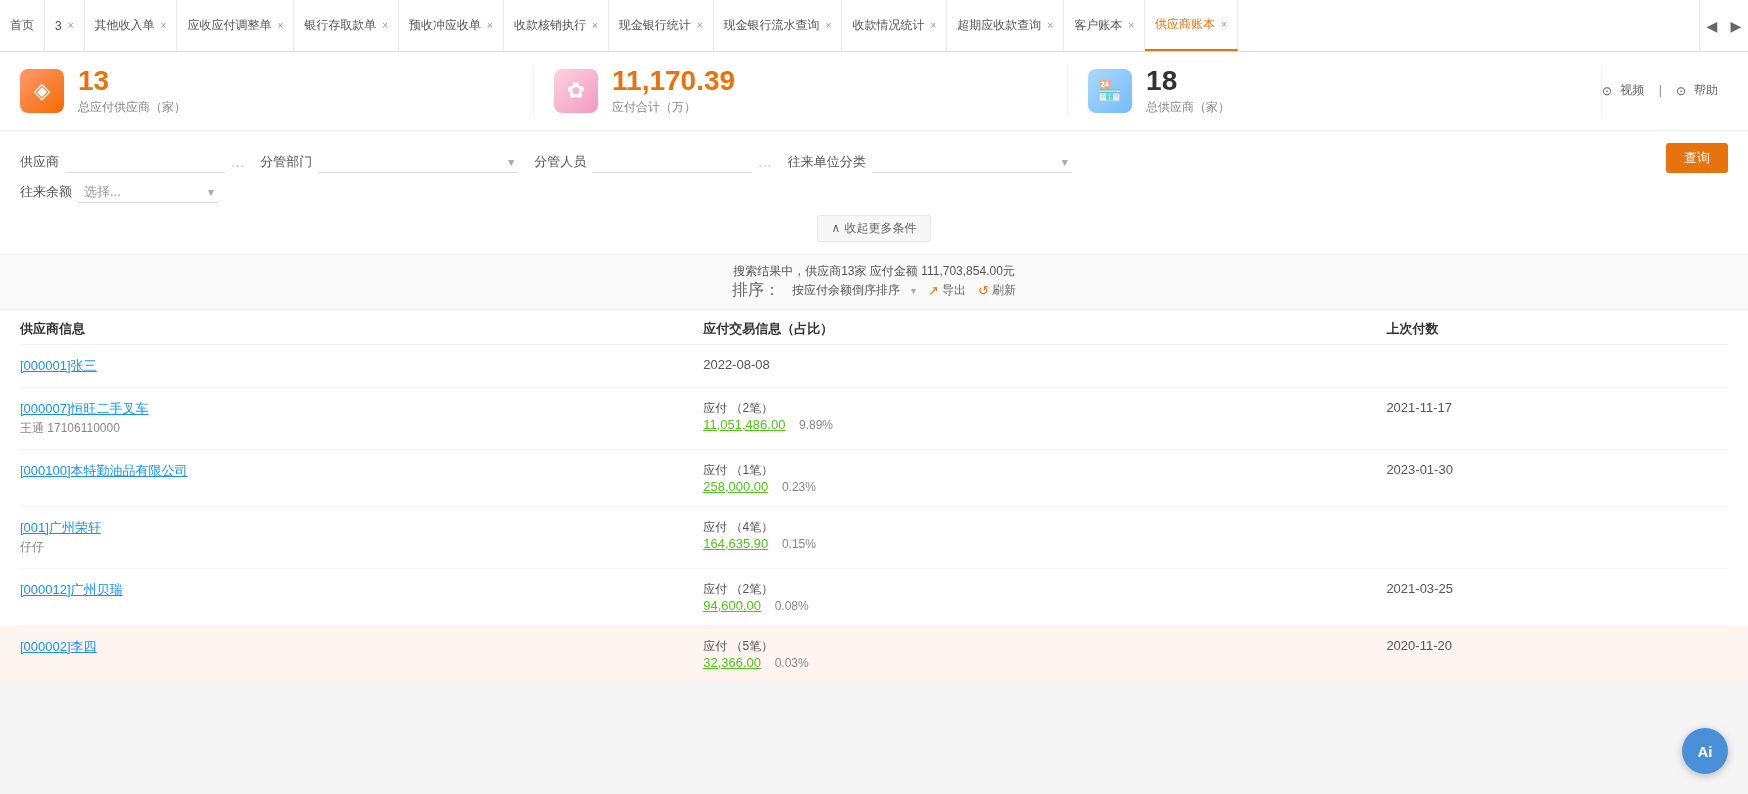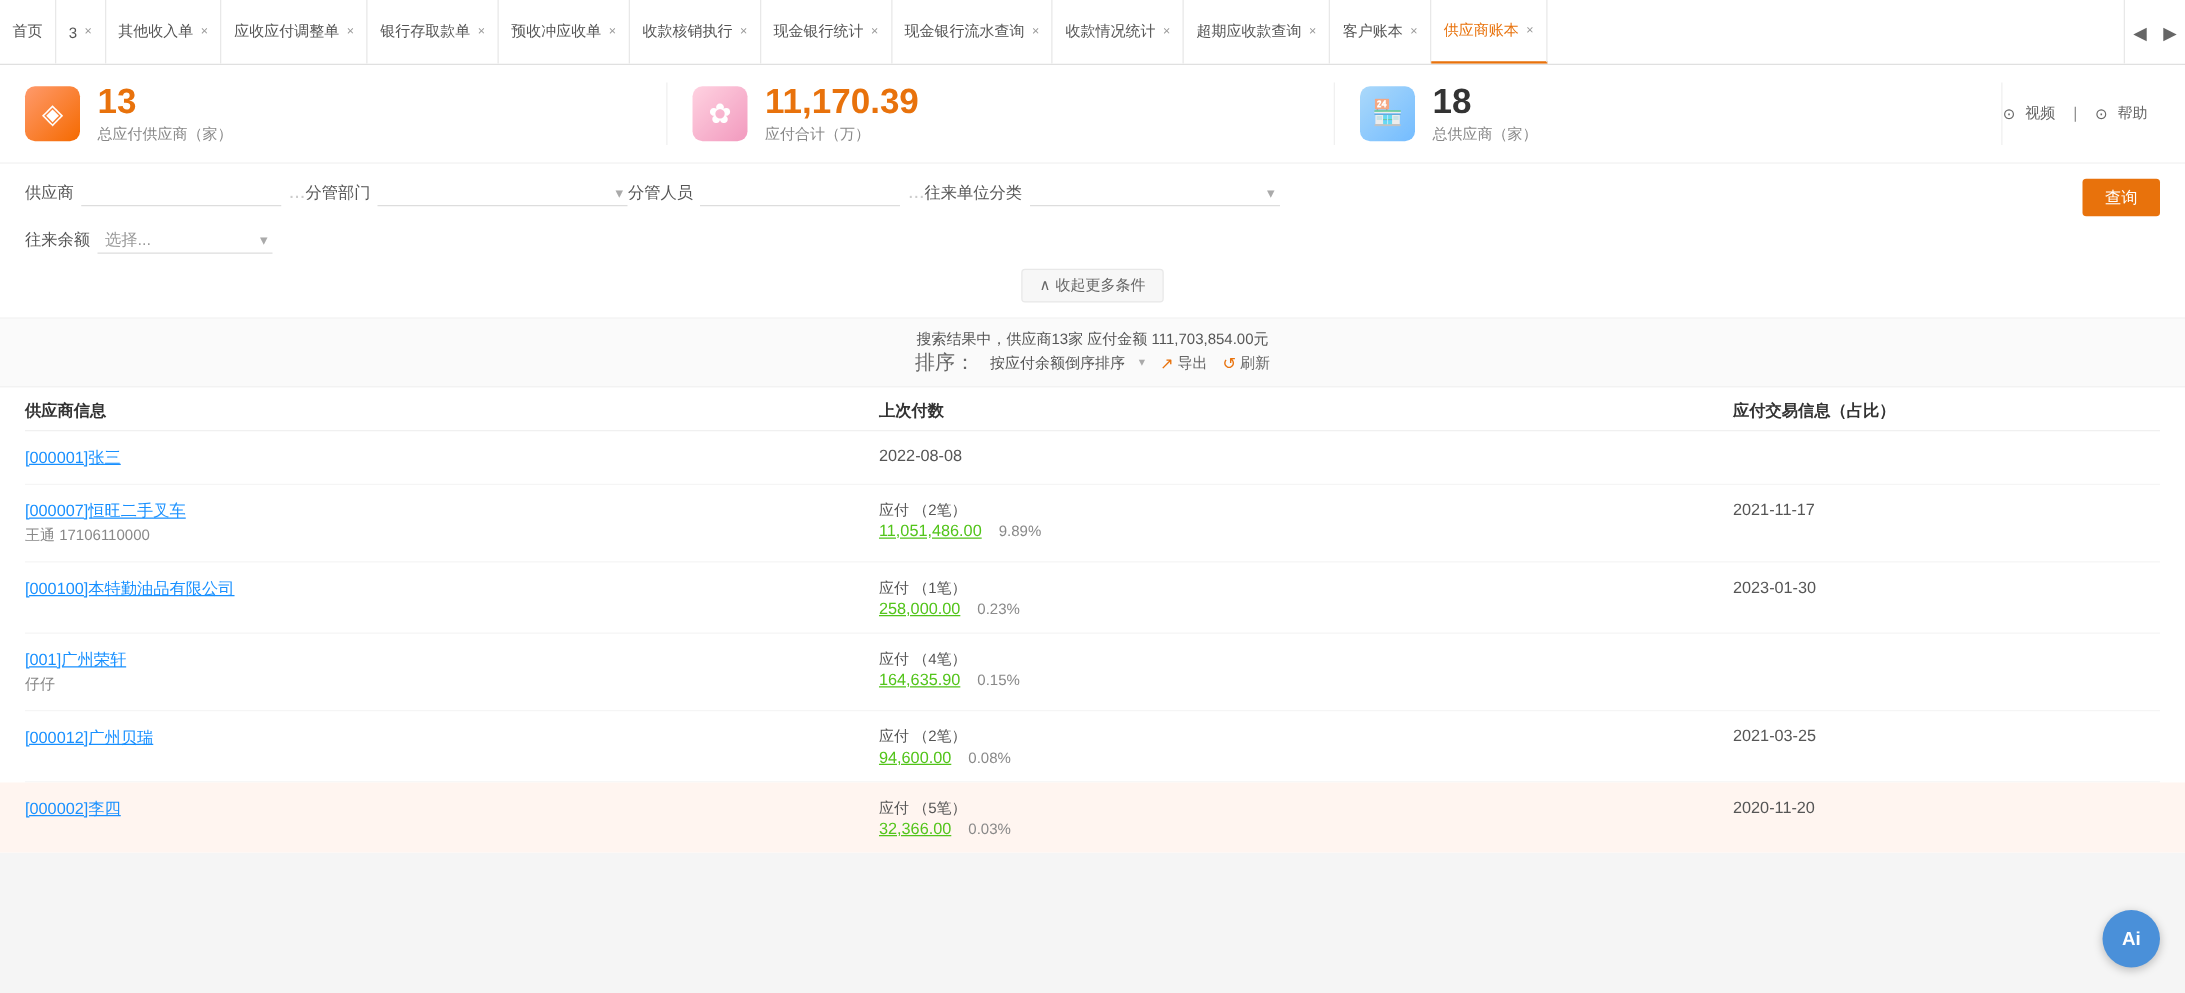--- a/index.html
+++ b/index.html
@@ -89,21 +89,22 @@
     .top-right-links span { cursor: pointer; color: #666; }
 
     
     .filter-area {
       background: #fff;
       padding: 12px 20px 8px 20px;
       border-bottom: 1px solid #f0f0f0;
     }
     .filter-row {
       display: flex;
-      align-items: flex-start;
+      align-items: flex-end;
+      gap: 16px;
       margin-bottom: 8px;
     }
     .filter-item {
       display: flex;
       align-items: center;
       gap: 6px;
     }
     .filter-label { color: #555; font-size: 13px; white-space: nowrap; }
     .filter-input {
       border: none;
@@ -445,22 +446,22 @@
       <div class="action-link">
         <span class="action-icon">↺</span>
         <span>刷新</span>
       </div>
     </div>
   </div>
 
   <div class="table-area">
     <div class="table-header">
       <div>供应商信息</div>
+      <div>应付交易信息（占比）</div>
       <div>上次付数</div>
-      <div>应付交易信息（占比）</div>
     </div>
 
     <div class="data-row">
       <div>
         <div class="supplier-name">
           <a class="supplier-link">[000001]张三</a>
         </div>
       </div>
       <div class="last-pay-date">2022-08-08</div>
     </div>

